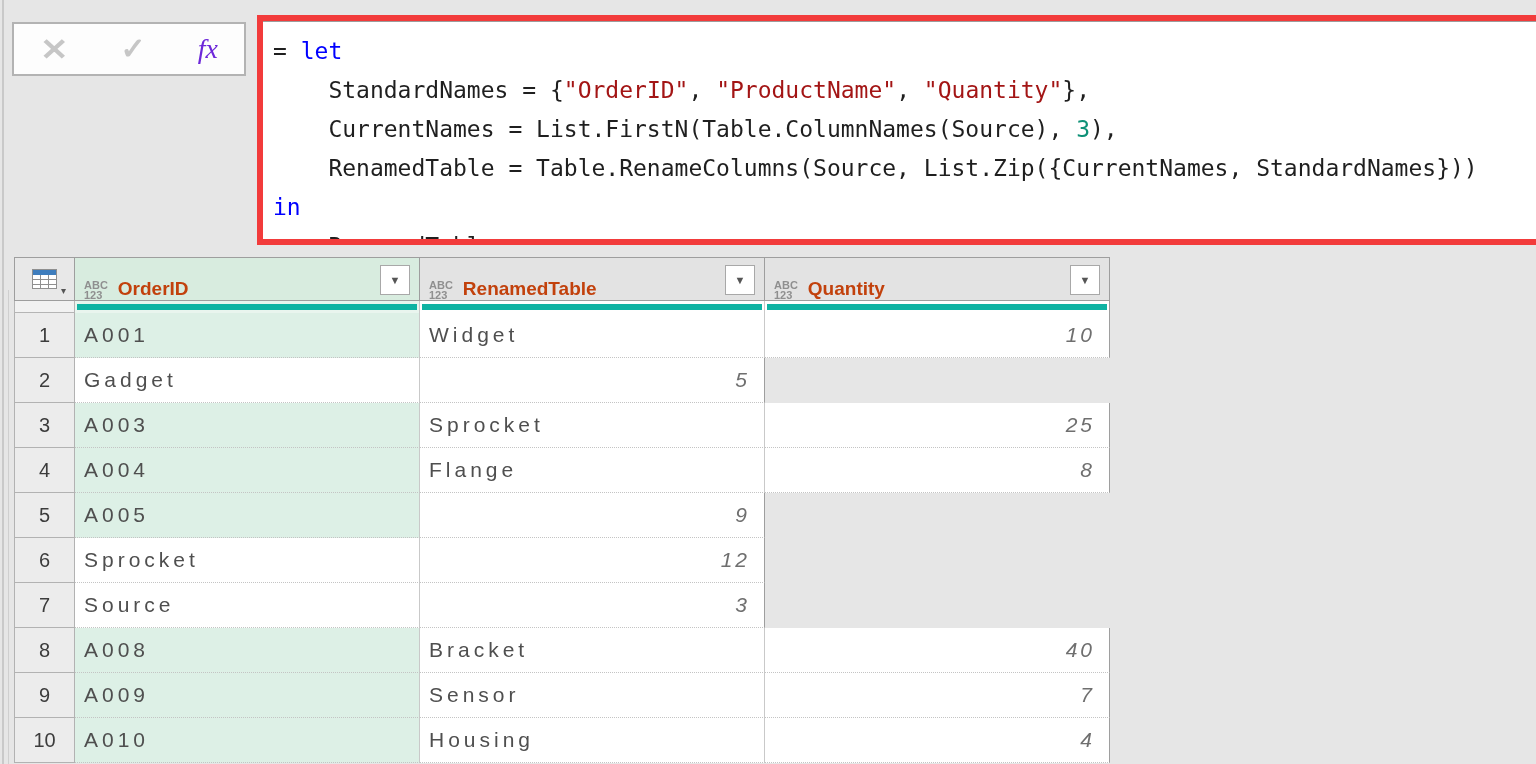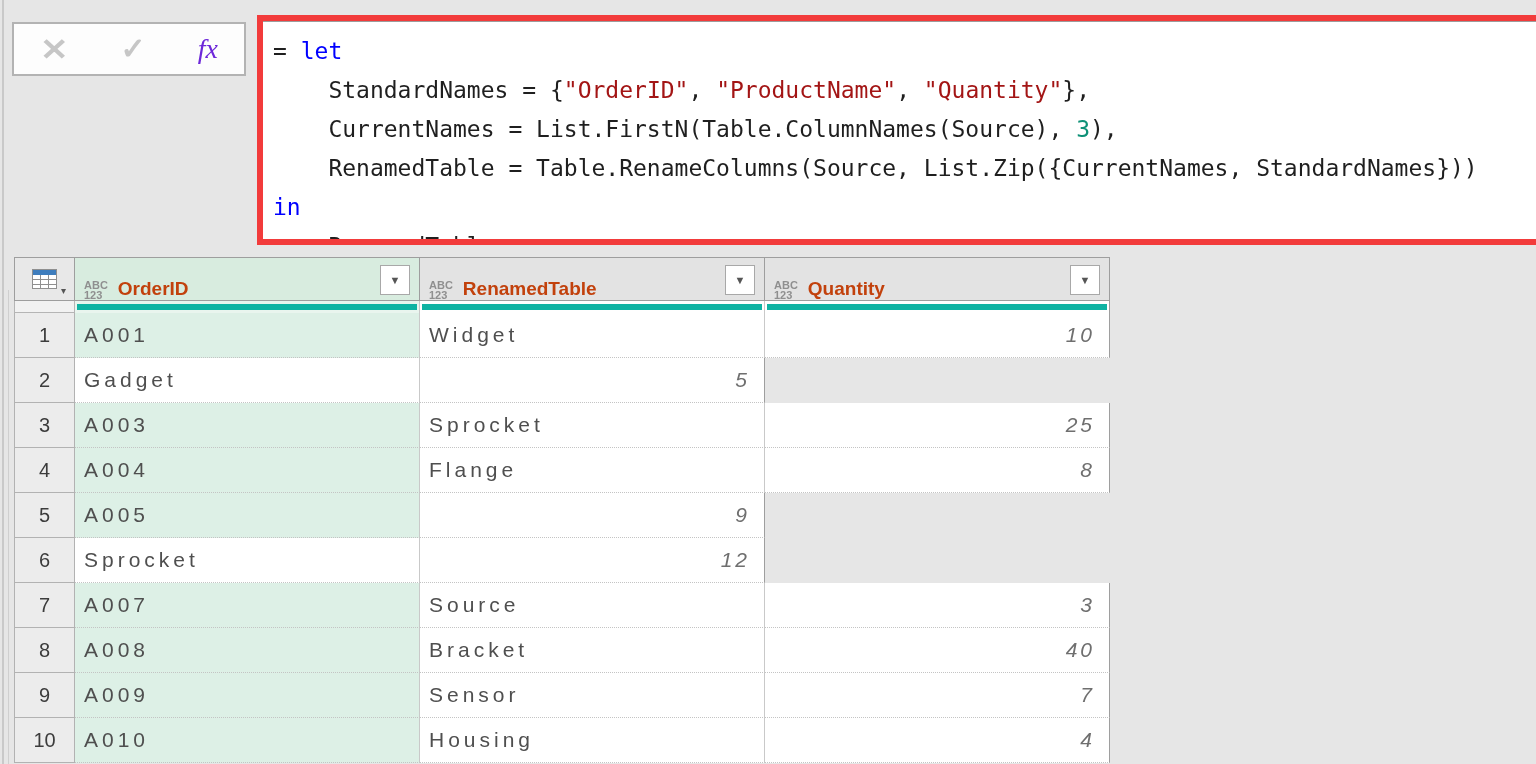--- a/index.html
+++ b/index.html
@@ -205,21 +205,20 @@
         <div class="dcell w-col sel">A005</div>
         <div class="dcell w-col qty">9</div>
       </div>
       <div class="data-row">
         <div class="numcell w-num">6</div>
         <div class="dcell w-col">Sprocket</div>
         <div class="dcell w-col qty">12</div>
       </div>
       <div class="data-row">
         <div class="numcell w-num">7</div>
-        <div class="dcell w-col sel">A007</div>
         <div class="dcell w-col">Source</div>
         <div class="dcell w-col qty">3</div>
       </div>
       <div class="data-row">
         <div class="numcell w-num">8</div>
         <div class="dcell w-col sel">A008</div>
         <div class="dcell w-col">Bracket</div>
         <div class="dcell w-col qty">40</div>
       </div>
       <div class="data-row">

